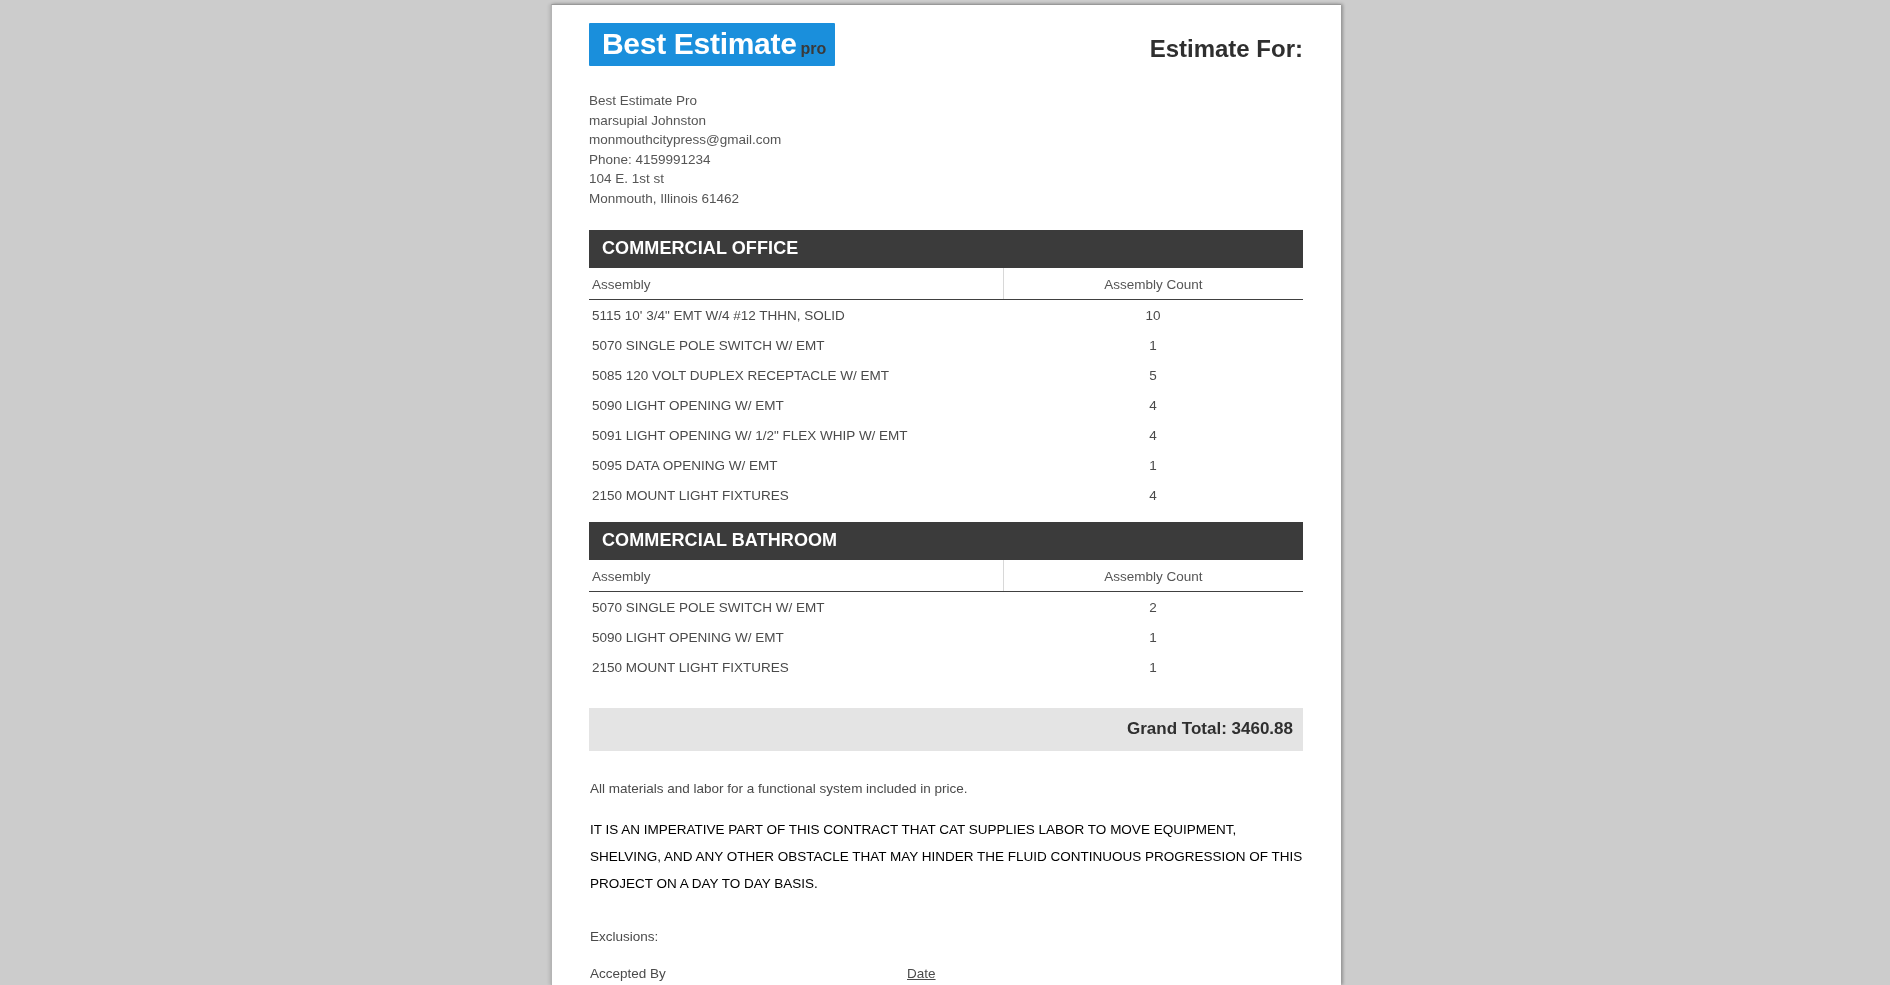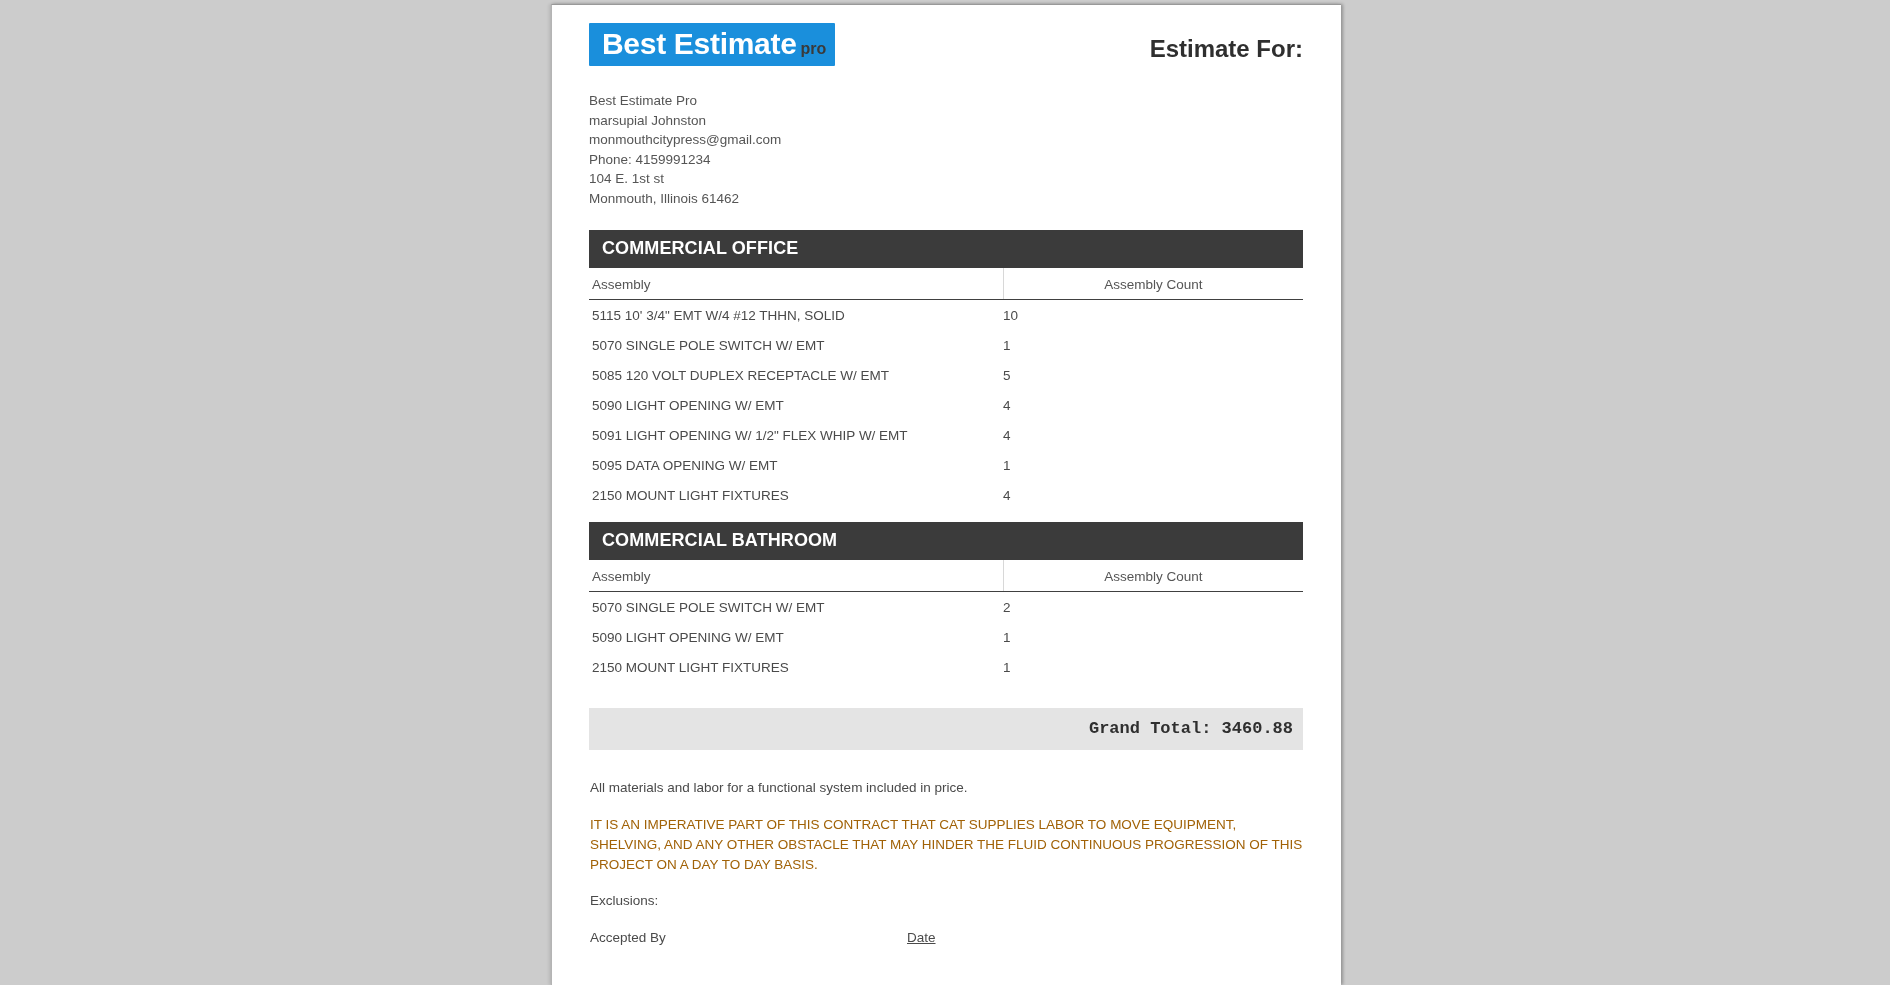--- a/index.html
+++ b/index.html
@@ -132,54 +132,53 @@
   table.assembly-table th.th-count {
     text-align: center;
     border-left: 1px solid #d8d8d8;
   }
   table.assembly-table td {
     font-size: 13.5px;
     color: #4a4a4a;
     padding: 8px 0 7px 0;
   }
   table.assembly-table td.td-assembly { padding-left: 3px; }
-  table.assembly-table td.td-count { }
+  table.assembly-table td.td-count { text-align: center; }
   .col-assembly { width: 58%; }
   .col-count { width: 42%; }
   .section-block + .section-block { margin-top: 12px; }
 
   
   .grand-total-bar {
     margin-top: 26px;
     background: #e4e4e4;
     padding: 11px 10px 12px 0;
     text-align: right;
     font-size: 17px;
     font-weight: bold;
     color: #2f2f2f;
-    font-family: Liberation Mono, monospace;
   }
 
   
   .notes {
     padding: 0 38px 0 37px;
     box-sizing: border-box;
     margin-top: 27px;
   }
   .note-line {
     font-size: 13.5px;
     color: #4a4a4a;
     line-height: 22px;
     margin: 0 0 16px 1px;
   }
   .note-block {
     font-size: 13.5px;
-    color: #a16207;
-    line-height: 20px;
-    margin: 0 0 18px 1px;
+    color: #000000;
+    line-height: 27px;
+    margin: 0 0 32px 1px;
   }
   .exclusions {
     font-size: 13.5px;
     color: #4a4a4a;
     margin: 17px 0 22px 1px;
   }
   .signature-row {
     position: relative;
     font-size: 13.5px;
     color: #4a4a4a;

